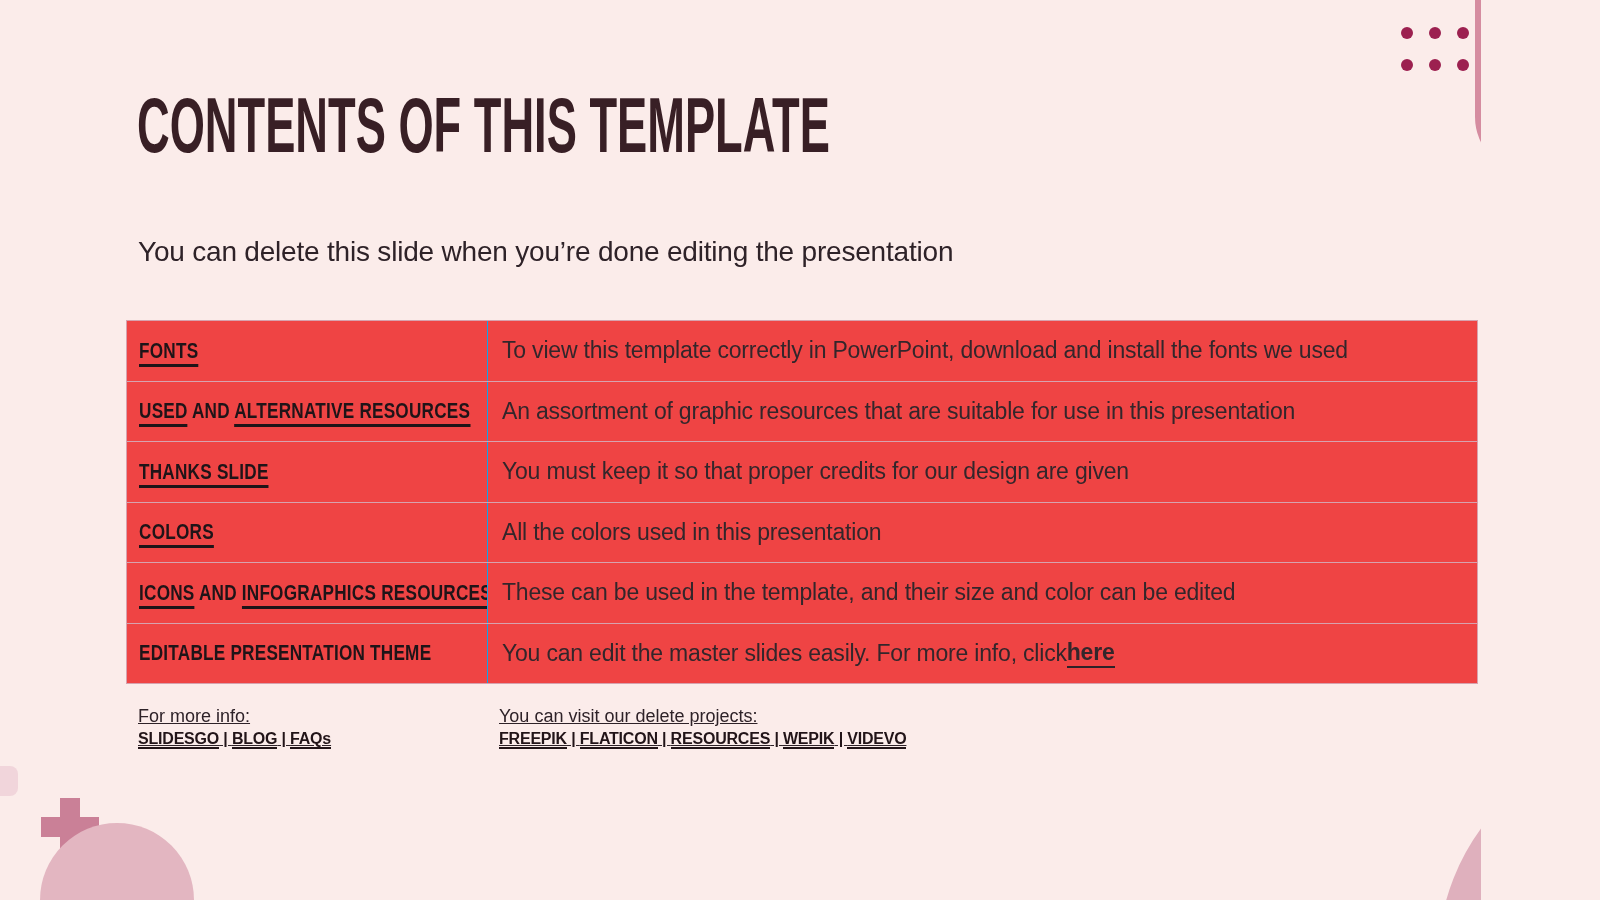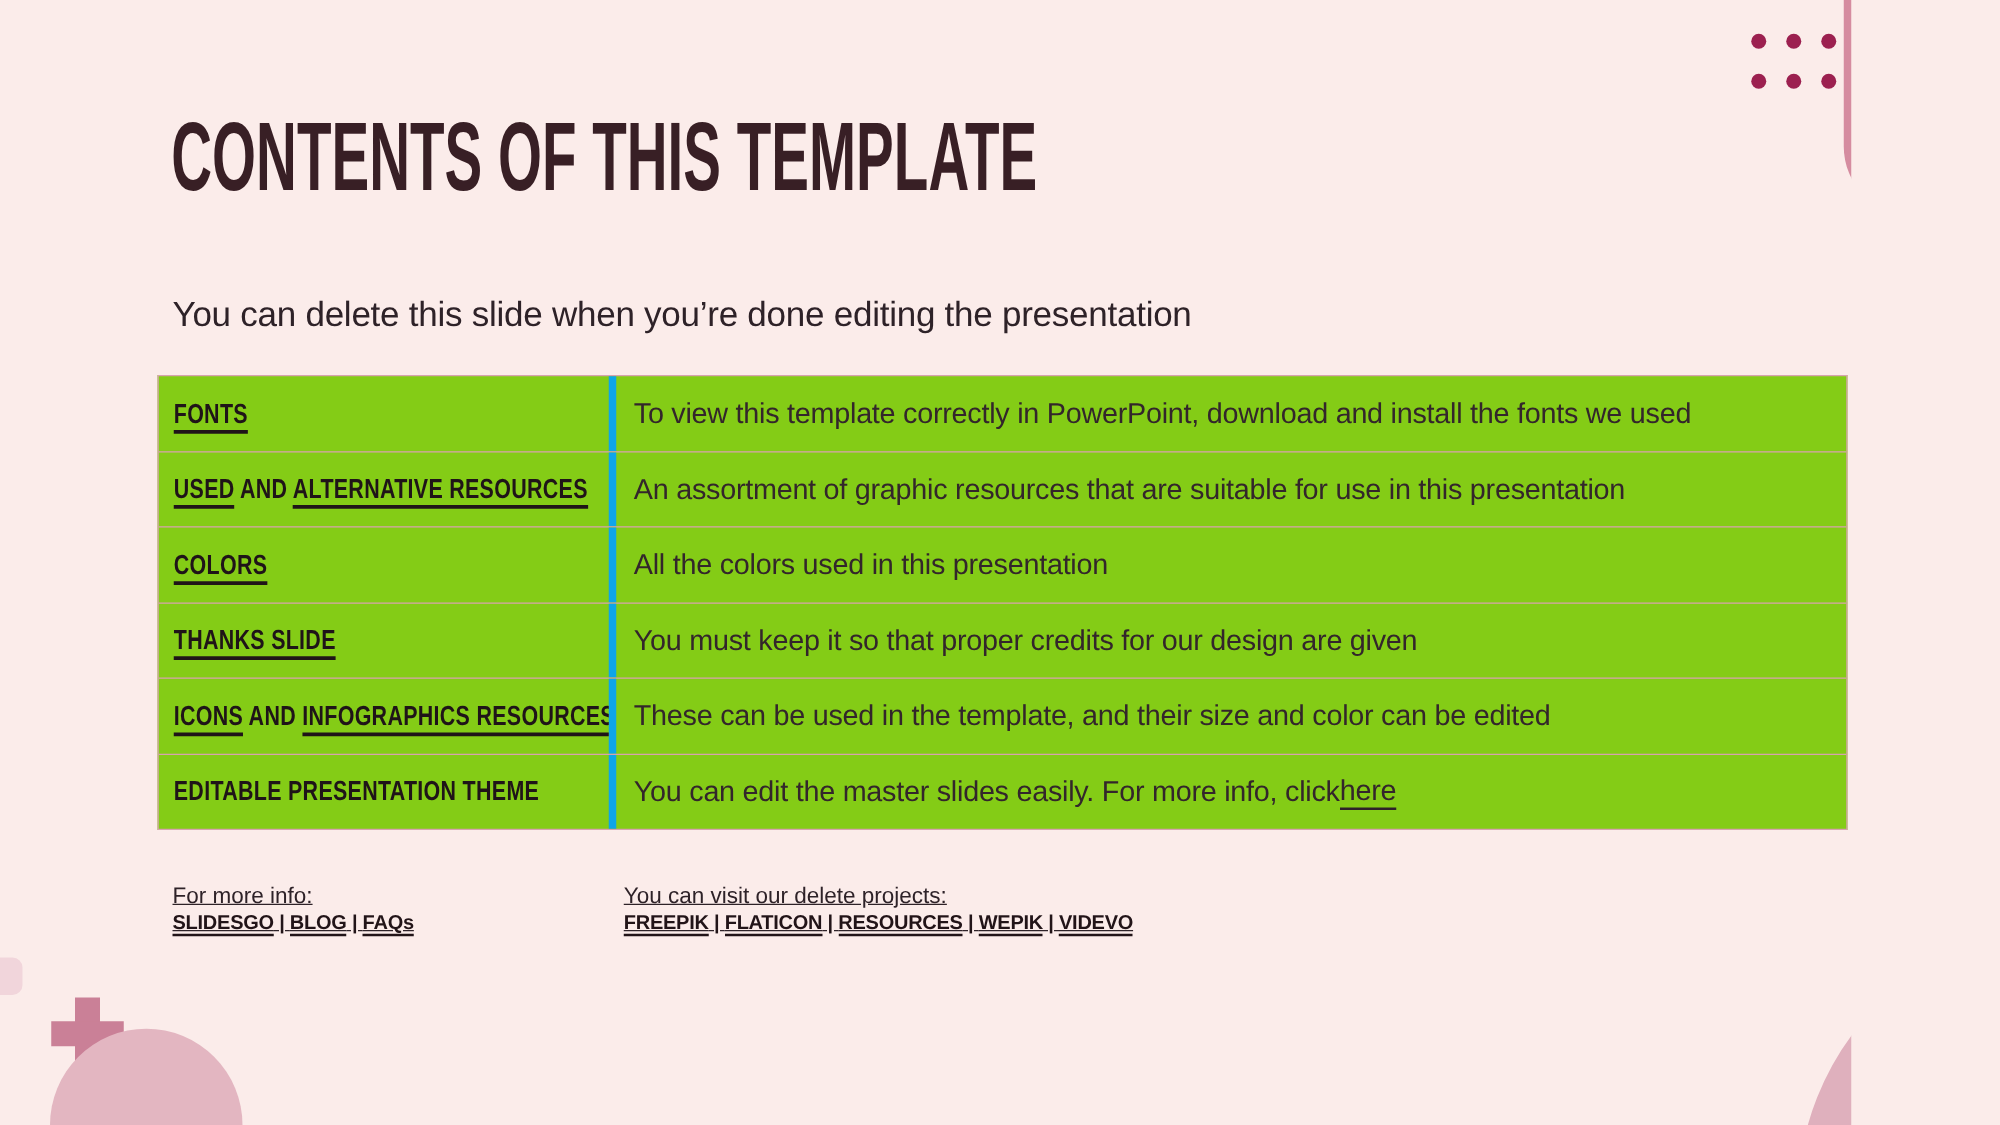--- a/index.html
+++ b/index.html
@@ -23,33 +23,33 @@
     border:46px solid #dfb0bd;border-radius:50%;box-sizing:content-box;}
   .edge-tag{position:absolute;left:-8px;top:766px;width:26px;height:30px;
     background:#f1d5db;border-radius:0 8px 8px 0;}
   
   .title{position:absolute;left:137px;top:86px;font-size:78px;line-height:78px;
     font-weight:bold;color:#381f25;white-space:nowrap;
     transform:scaleX(0.58);transform-origin:0 0;letter-spacing:0;}
   .subtitle{position:absolute;left:138px;top:224px;font-size:28px;
     letter-spacing:-0.2px;color:#2e2228;margin-top:12px;}
   
-  .toc-table{position:absolute;left:126px;top:300px;width:1352px;height:364px;
-    background:#84cc16;border:1px solid #d7a2ae;box-sizing:border-box;
+  .toc-table{position:absolute;left:126px;top:320px;width:1352px;height:364px;
+    background:#ef4444;border:1px solid #d7a2ae;box-sizing:border-box;
     display:flex;flex-direction:column;}
   .t-row{flex:1;display:grid;grid-template-columns:360px 1fr;}
   .t-row + .t-row{border-top:1px solid #d7a2ae;}
   .t-topic{display:flex;align-items:center;padding-left:12px;overflow:hidden;}
-  .t-desc{border-left:6px solid #0ea5e9;display:flex;align-items:center;
+  .t-desc{border-left:1px solid #0ea5e9;display:flex;align-items:center;
     padding-left:14px;font-size:23px;letter-spacing:-0.2px;color:#33262b;}
   .cond{display:inline-block;transform:scaleX(0.78);transform-origin:0 50%;
     white-space:nowrap;font-weight:bold;font-size:22px;letter-spacing:0.3px;
     color:#1f1418;}
   .t-link{border-bottom:3px solid #1f1418;padding-bottom:1px;cursor:pointer;}
-  .here{font-weight:normal;border-bottom:2px solid #2e2228;cursor:pointer;}
+  .here{font-weight:bold;border-bottom:2px solid #2e2228;cursor:pointer;}
   
   .footer-block{position:absolute;top:706px;text-decoration:underline;}
   .footer-block.fb-left{left:138px;}
   .footer-block.fb-right{left:499px;}
   .footer-label{font-size:18px;color:#2e2228;margin-bottom:3px;}
   .footer-links{font-size:16px;font-weight:bold;color:#221418;letter-spacing:-0.2px;}
   .f-link{border-bottom:2.5px solid #221418;padding-bottom:0px;cursor:pointer;}
   .sep{font-weight:bold;}
 </style>
 </head>
@@ -90,32 +90,32 @@
       <div class="t-row">
         <div class="t-topic">
           <span class="cond"><span class="t-link">USED</span><span> AND </span><span class="t-link">ALTERNATIVE RESOURCES</span></span>
         </div>
         <div class="t-desc">
           <span>An assortment of graphic resources that are suitable for use in this presentation</span>
         </div>
       </div>
       <div class="t-row">
         <div class="t-topic">
+          <span class="cond"><span class="t-link">THANKS SLIDE</span></span>
+        </div>
+        <div class="t-desc">
+          <span>You must keep it so that proper credits for our design are given</span>
+        </div>
+      </div>
+      <div class="t-row">
+        <div class="t-topic">
           <span class="cond"><span class="t-link">COLORS</span></span>
         </div>
         <div class="t-desc">
           <span>All the colors used in this presentation</span>
-        </div>
-      </div>
-      <div class="t-row">
-        <div class="t-topic">
-          <span class="cond"><span class="t-link">THANKS SLIDE</span></span>
-        </div>
-        <div class="t-desc">
-          <span>You must keep it so that proper credits for our design are given</span>
         </div>
       </div>
       <div class="t-row">
         <div class="t-topic">
           <span class="cond"><span class="t-link">ICONS</span><span> AND </span><span class="t-link">INFOGRAPHICS RESOURCES</span></span>
         </div>
         <div class="t-desc">
           <span>These can be used in the template, and their size and color can be edited</span>
         </div>
       </div>

